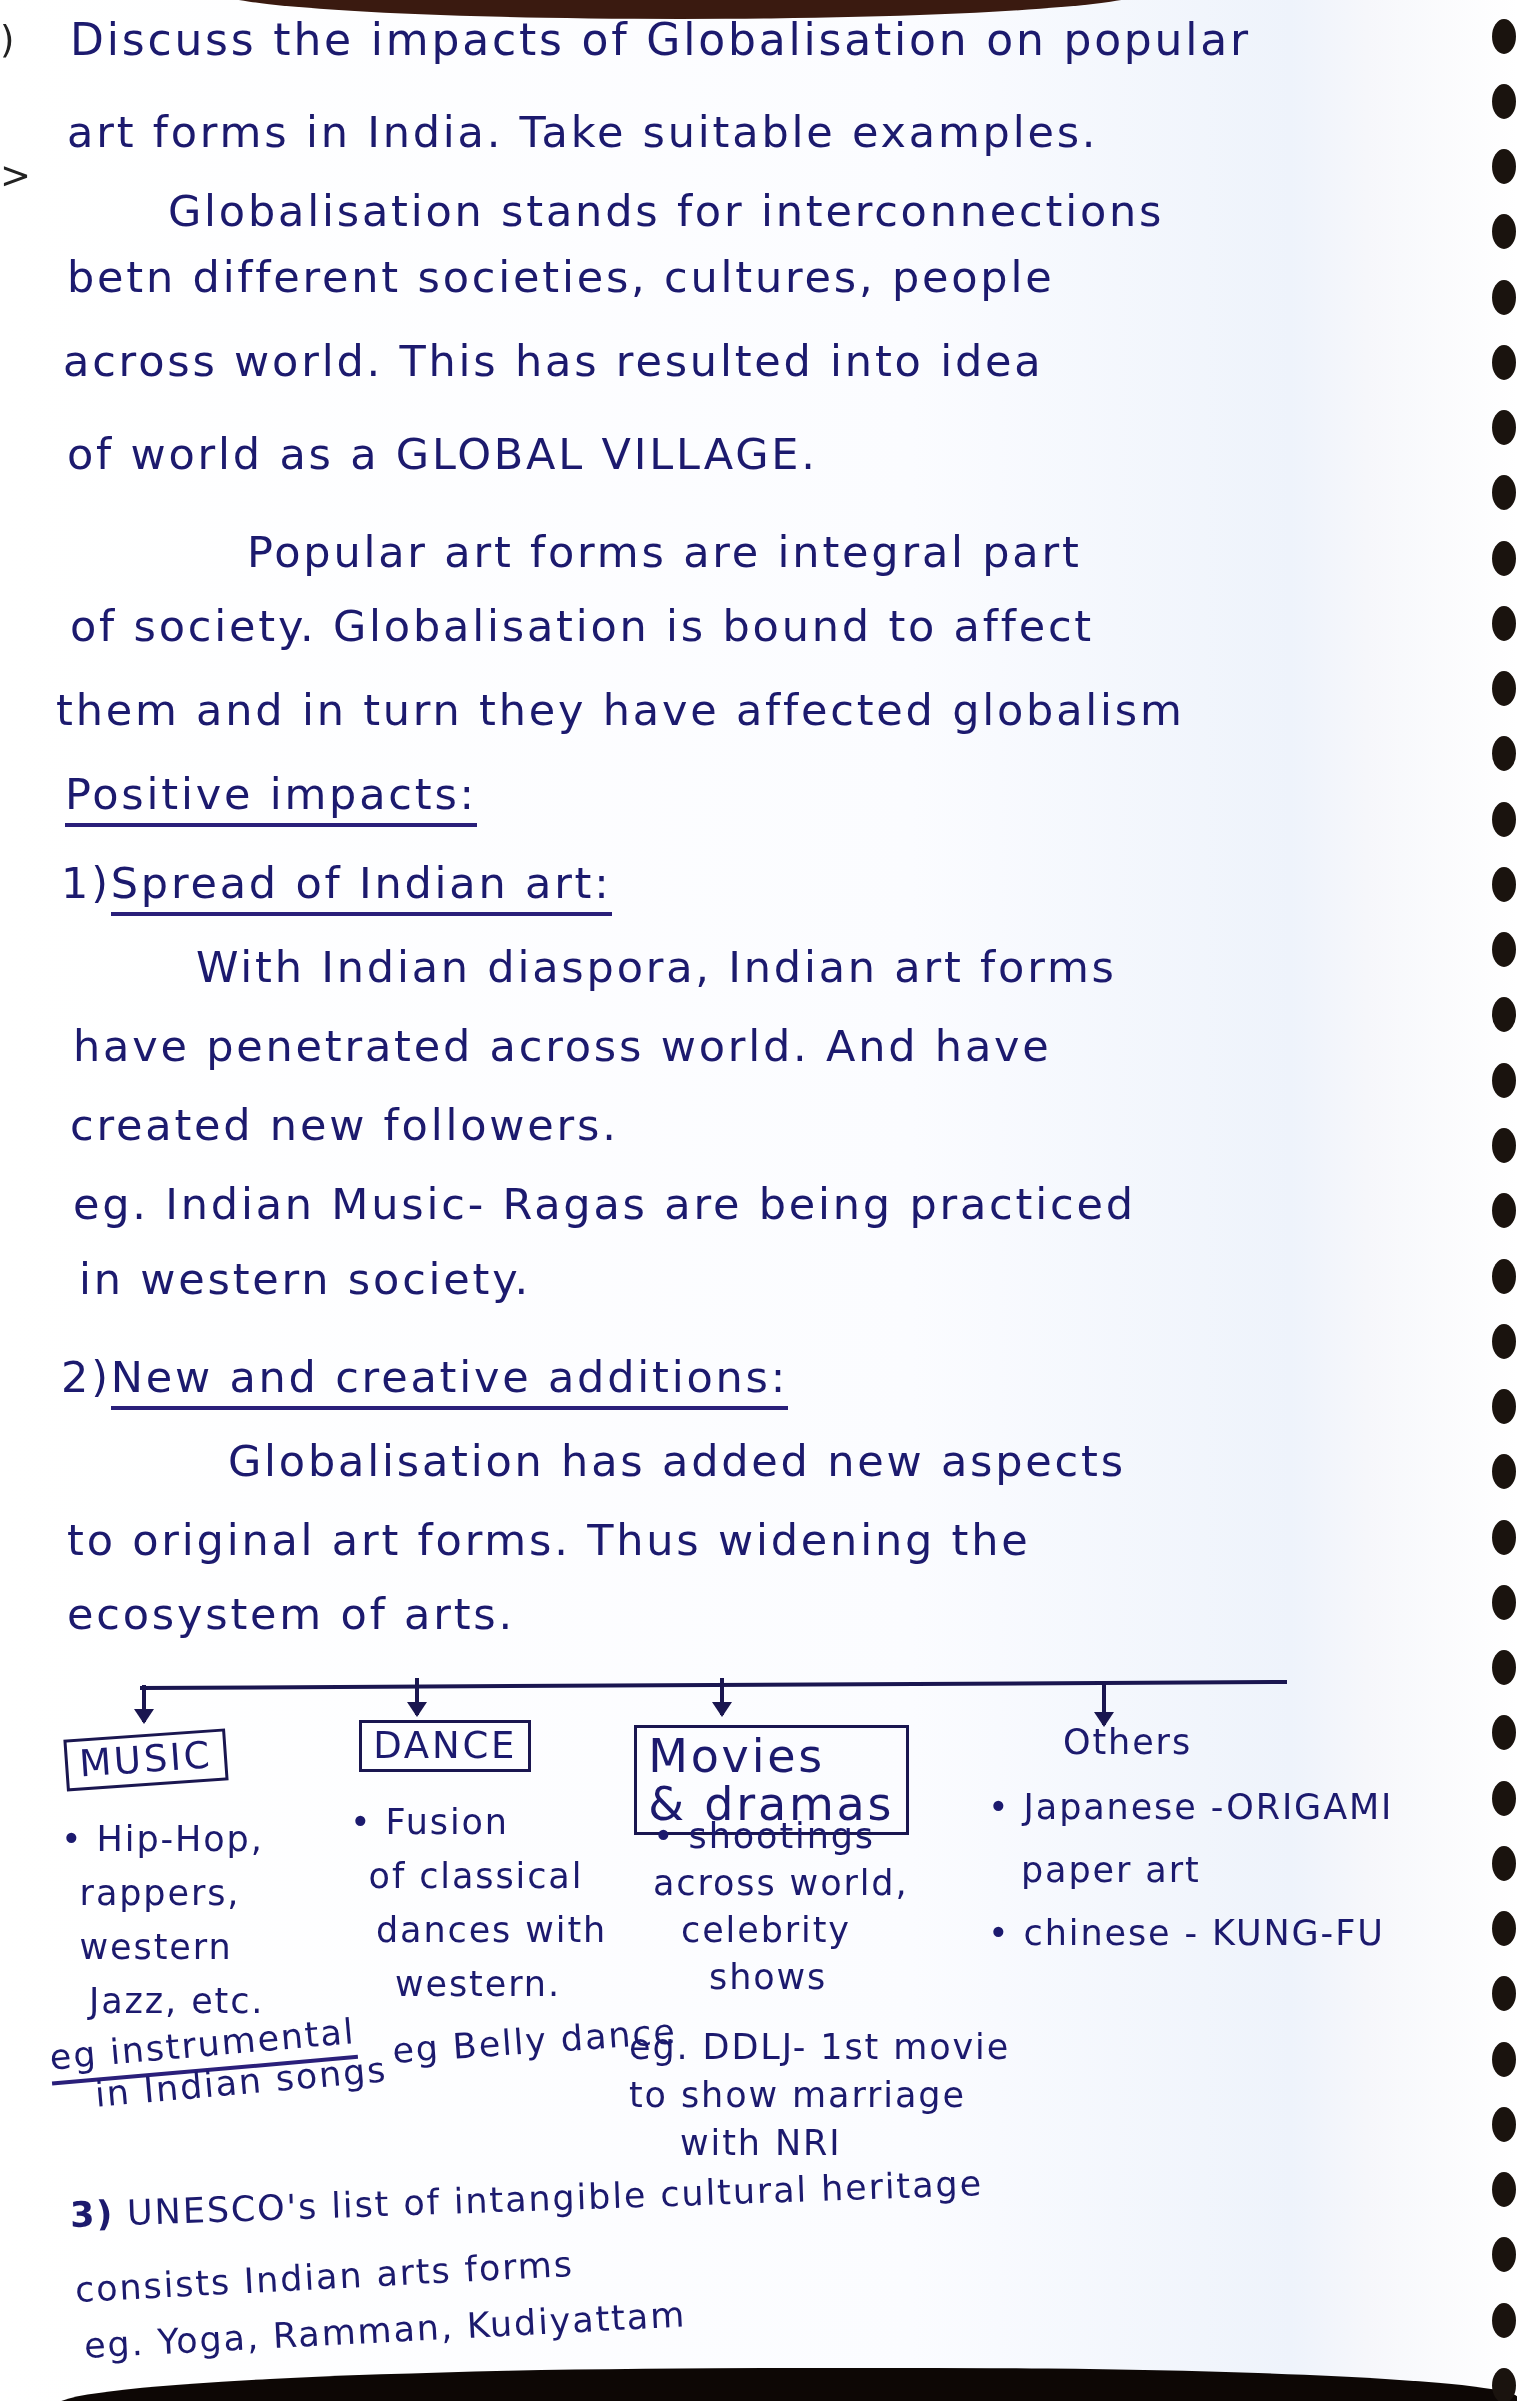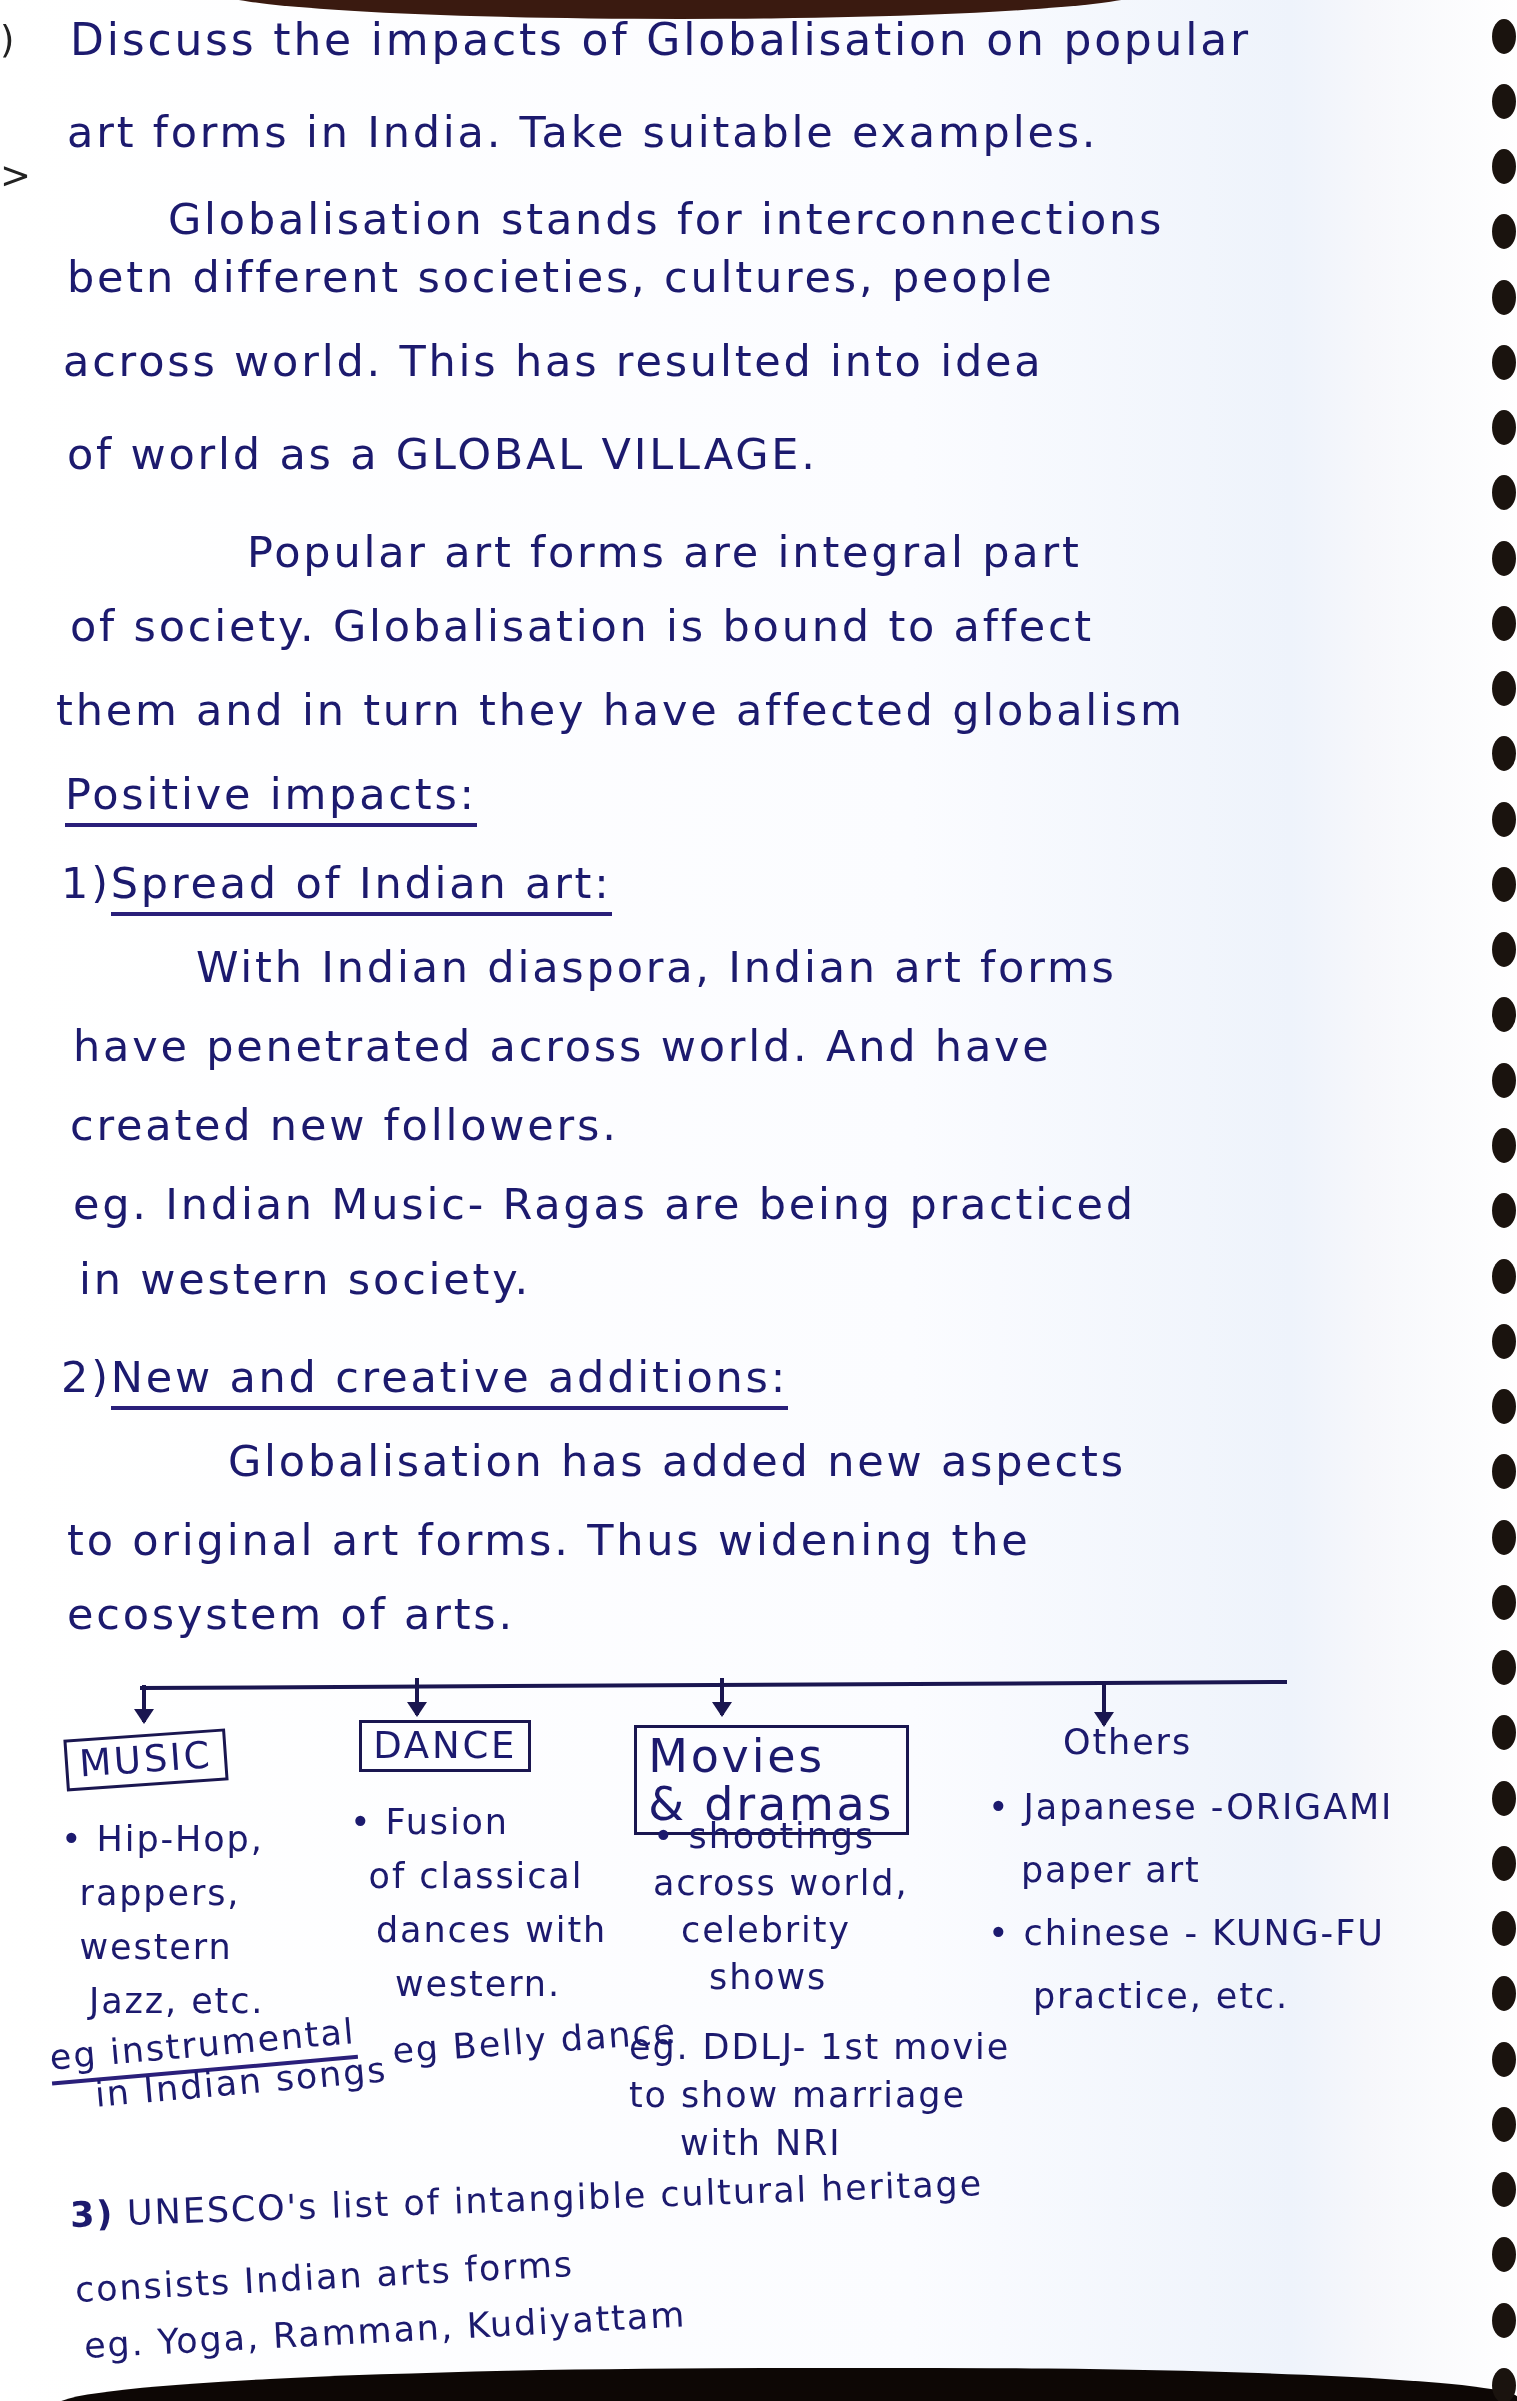--- a/index.html
+++ b/index.html
@@ -99,21 +99,21 @@
       <div class="hole" style="top: 2303px;"></div>
       <div class="hole" style="top: 2368px;"></div>
     </div>
 
   <span class="margin-mark" style="top:18.6px;">)</span>
   <span class="margin-mark" style="top:154px;">&gt;</span>
 
   <div class="line" style="left:70px; top:14px; font-size:44px;">Discuss the impacts of Globalisation on popular</div>
   <div class="line" style="left:67px; top:107px; font-size:43px;">art forms in India. Take suitable examples.</div>
 
-  <div class="line" style="left:168px; top:186px;margin-top:8px;">Globalisation stands for interconnections</div>
+  <div class="line" style="left:168px; top:186px;">Globalisation stands for interconnections</div>
   <div class="line" style="left:67px; top:252px;">betn different societies, cultures, people</div>
   <div class="line" style="left:63px; top:336px;">across world. This has resulted into idea</div>
   <div class="line" style="left:67px; top:429px;">of world as a GLOBAL VILLAGE.</div>
 
   <div class="line" style="left:247px; top:527px;">Popular art forms are integral part</div>
   <div class="line" style="left:70px; top:601px;">of society. Globalisation is bound to affect</div>
   <div class="line" style="left:56px; top:685px;">them and in turn they have affected globalism</div>
 
   <div class="line" style="left:65px; top:769px;">
     <span class="u">Positive impacts:</span>
@@ -177,21 +177,20 @@
       <div>eg. DDLJ- 1st movie</div>
       <div>to show marriage</div>
       <div style="padding-left:51px;">with NRI</div>
     </div>
 
     <div class="col" style="left:1063px; top:1715px;">Others</div>
     <div class="col" style="left:988px; top:1776px; line-height:63px;">
       <div>• Japanese -ORIGAMI</div>
       <div style="padding-left:33px;">paper art</div>
       <div>• chinese - KUNG-FU</div>
-      <div style="padding-left:45px;">practice, etc.</div>
     </div>
   </div>
 
   <div class="line small" style="left:70px; top:2195px; transform:rotate(-2deg);">
     <span style="font-weight:bold;">3)</span>
     <span>UNESCO's list of intangible cultural heritage</span>
   </div>
   <div class="line small" style="left:75px; top:2270px; transform:rotate(-3deg);">consists Indian arts forms</div>
   <div class="line small" style="left:84px; top:2326px; transform:rotate(-3deg);">eg. Yoga, Ramman, Kudiyattam</div>
 </div>

